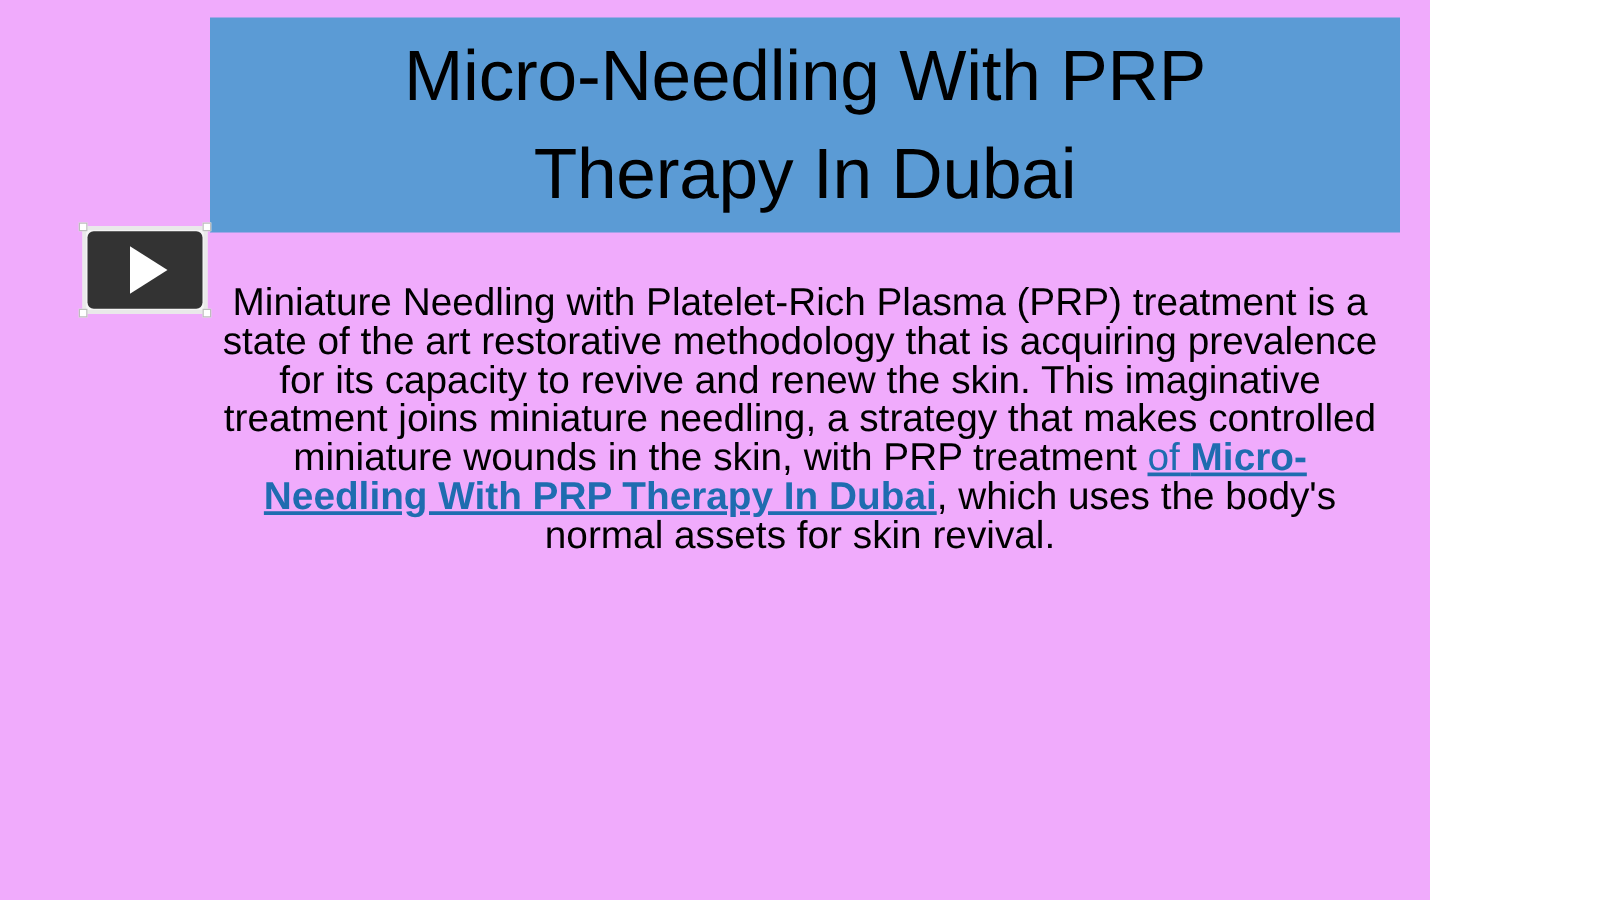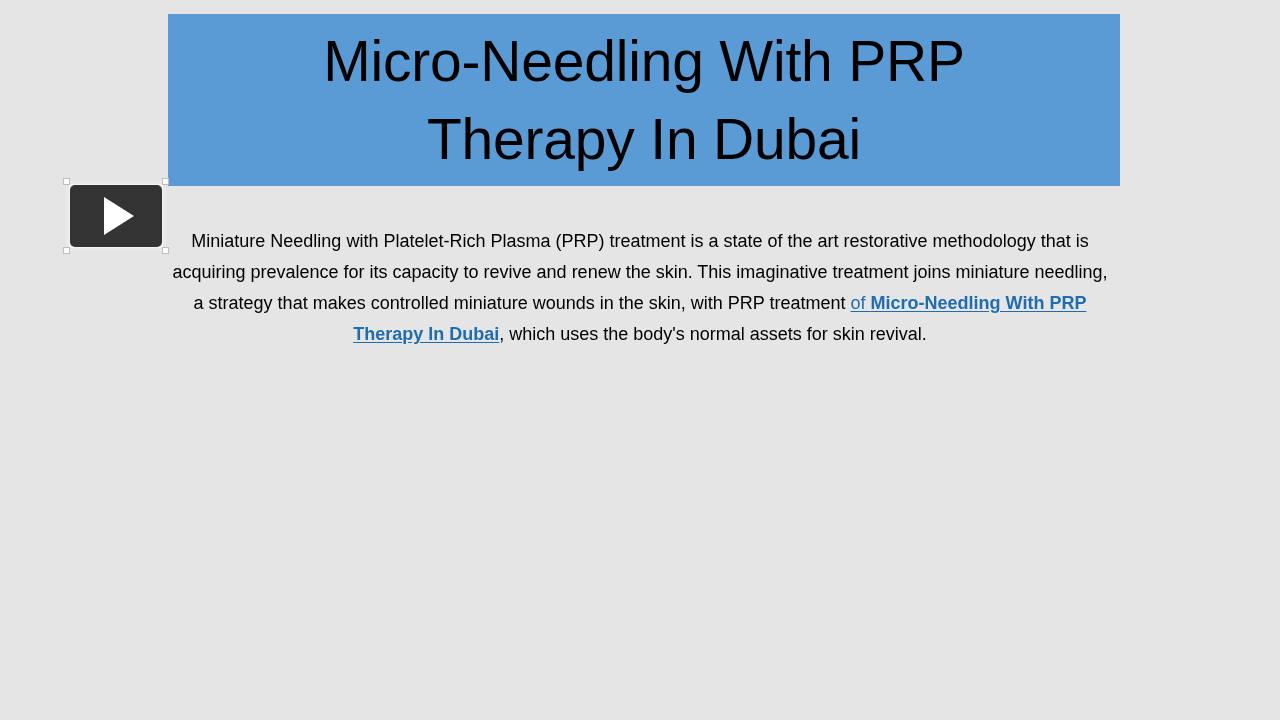--- a/index.html
+++ b/index.html
@@ -10,23 +10,23 @@
   body {
     width: 1280px;
     height: 720px;
     overflow: hidden;
     font-family: "Liberation Sans", sans-serif;
     -webkit-font-smoothing: antialiased;
   }
 
   .slide {
     position: relative;
-    width: 1280px;
+    width: 1144px;
     height: 720px;
-    background: #e5e5e5;
+    background: #f0abfc;
     text-decoration: underline;
   }
 
   
   .title-banner {
     position: absolute;
     left: 168px;
     top: 14px;
     width: 952px;
     height: 172px;
@@ -105,21 +105,21 @@
     position: absolute;
     left: 172px;
     top: 226px;
     width: 936px;
   }
   .body-text {
     margin: 0;
     text-align: center;
     color: #000000;
     font-family: "Liberation Sans", sans-serif;
-    font-size: 18px;
+    font-size: 31px;
     font-weight: 400;
     line-height: 31px;
     word-spacing: 0px;
   }
   .link {
     color: #1f6cb0;
     text-decoration: underline;
     text-underline-offset: 2px;
   }
   .link-bold {

